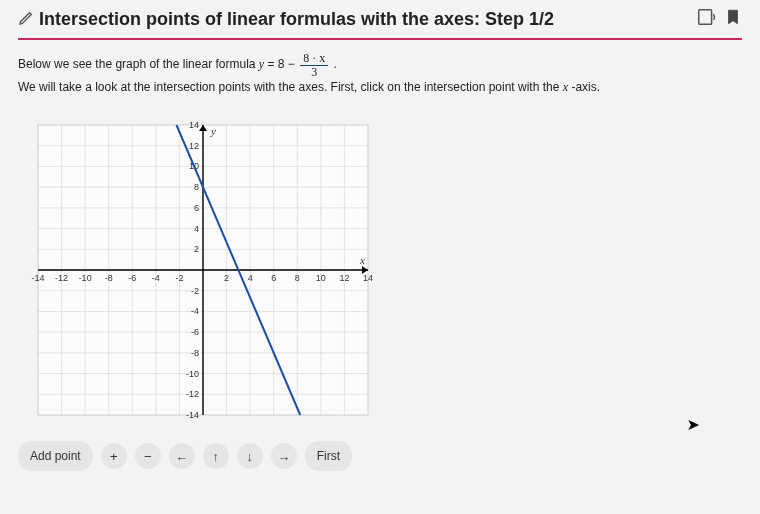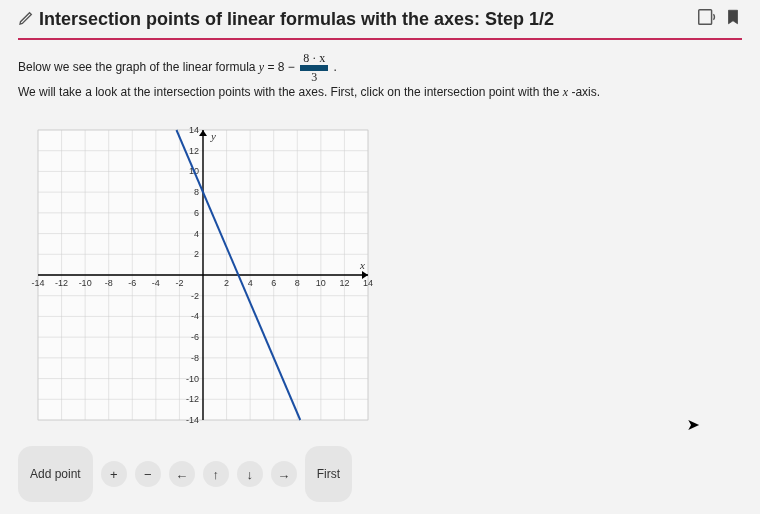--- a/index.html
+++ b/index.html
@@ -37,39 +37,39 @@
   .body-text .math { font-family: "Times New Roman", serif; font-style: italic; }
   .frac {
     display: inline-block;
     vertical-align: middle;
     text-align: center;
     font-style: normal;
     font-family: "Times New Roman", serif;
     line-height: 1.05;
     margin: 0 2px;
   }
-  .frac .num { display:block; border-bottom:6px solid #0c4a6e; padding: 0 3px; }
+  .frac .num { display:block; border-bottom:1px solid #0c4a6e; padding: 0 3px; }
   .frac .den { display:block; padding: 0 3px; }
 
   .chart-wrap {
     margin-top: 8px;
     width: 370px;
   }
   svg.chart { display:block; }
 
   .toolbar {
     display:flex;
     align-items:center;
     gap:8px;
     margin-top: 6px;
   }
   .btn {
     background:#e5e5e5;
     border-radius: 14px;
-    padding: 21px 12px;
+    padding: 8px 12px;
     font-size: 12px;
     color:#333;
     border:none;
     cursor:pointer;
   }
   .btn.round {
     width:26px; height:26px;
     padding:0;
     display:flex; align-items:center; justify-content:center;
     border-radius:50%;

